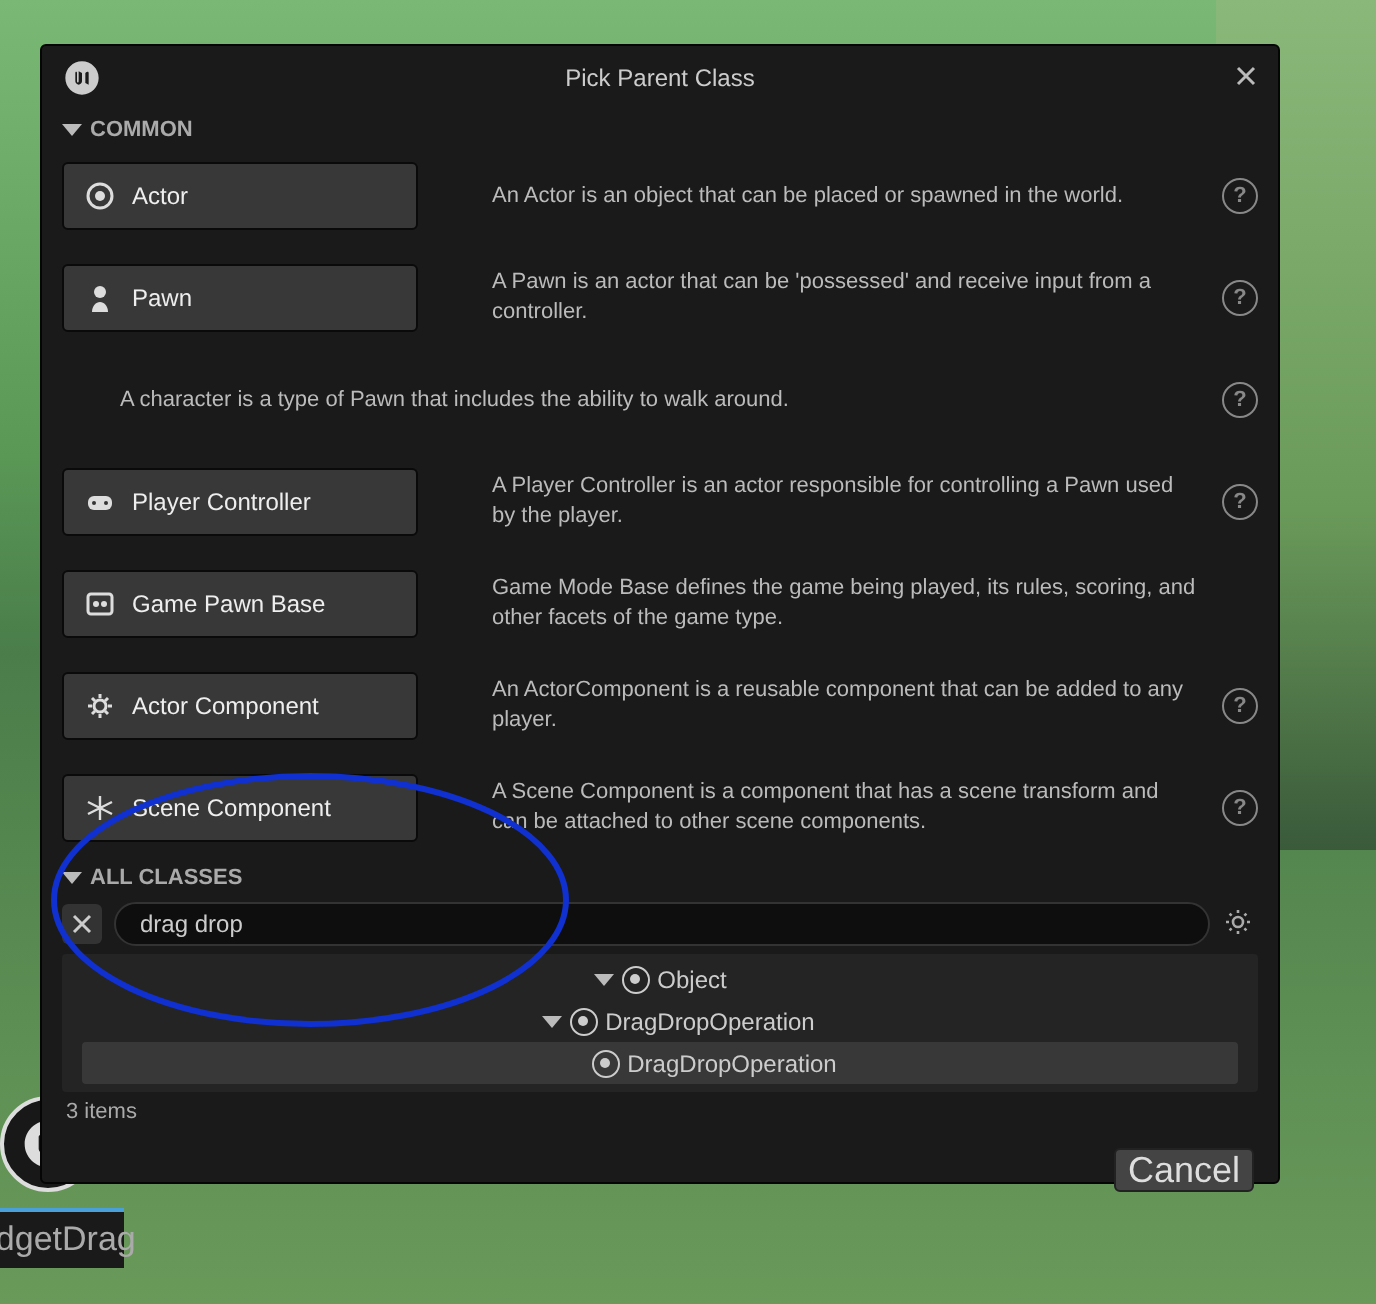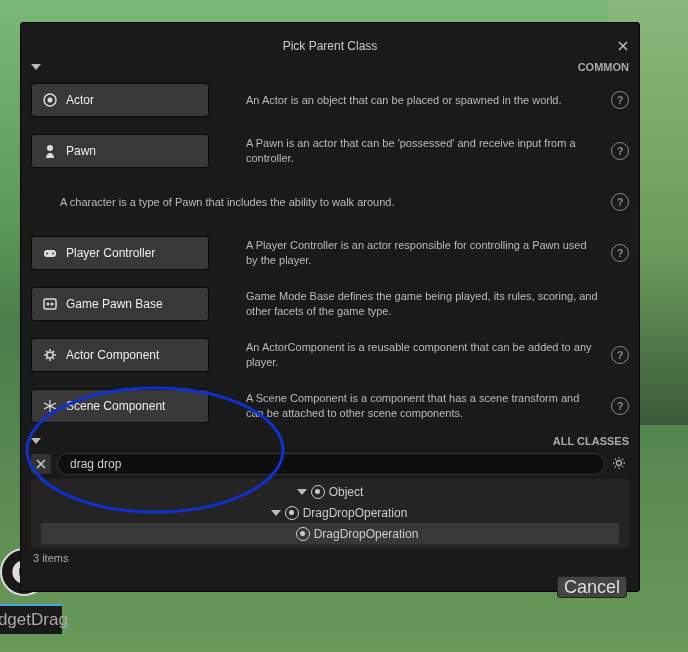--- a/index.html
+++ b/index.html
@@ -31,34 +31,33 @@
 }
 .ue-logo-circle svg { width: 28px; height: 28px; }
 
 .dialog {
   position: absolute; left: 20px; top: 22px; width: 620px; height: 570px;
   background: #1a1a1a; border: 1px solid #050505; border-radius: 3px;
   display: flex; flex-direction: column; color: #ccc;
 }
 
 .dialog-header {
-  height: 34px; display: flex; align-items: center; padding: 16px 10px;
+  height: 34px; display: flex; align-items: center; padding: 6px 10px;
   position: relative;
-  flex-direction: column;
 }
 .ue-logo { width: 20px; height: 20px; margin-right: 8px; }
 .dialog-title {
   position: absolute; left: 0; right: 0; text-align: center;
   font-size: 12px; color: #ccc; pointer-events: none;
 }
 .close-btn { margin-left: auto; cursor: pointer; color: #bbb; font-size: 14px; z-index: 1; }
 
 .section-header {
-  display: flex; align-items: center; gap: 21px; padding: 4px 10px;
-  color: #aaa; font-size: 11px; font-weight: bold; cursor: pointer; justify-content: space-between;
+  display: flex; align-items: center; gap: 4px; padding: 4px 10px;
+  color: #aaa; font-size: 11px; font-weight: bold; cursor: pointer;
 }
 .triangle-down { width: 0; height: 0; border-left: 5px solid transparent; border-right: 5px solid transparent; border-top: 6px solid #bbb; }
 
 .common-list { padding: 4px 10px 6px 10px; display: flex; flex-direction: column; gap: 13px; }
 .common-row { display: flex; align-items: center; gap: 8px; min-height: 38px; }
 .class-btn {
   width: 178px; height: 34px; background: #383838; border: 1px solid #0a0a0a;
   border-radius: 3px; display: flex; align-items: center; gap: 8px; padding: 0 10px;
   color: #eee; font-size: 12px; cursor: pointer;
 }

